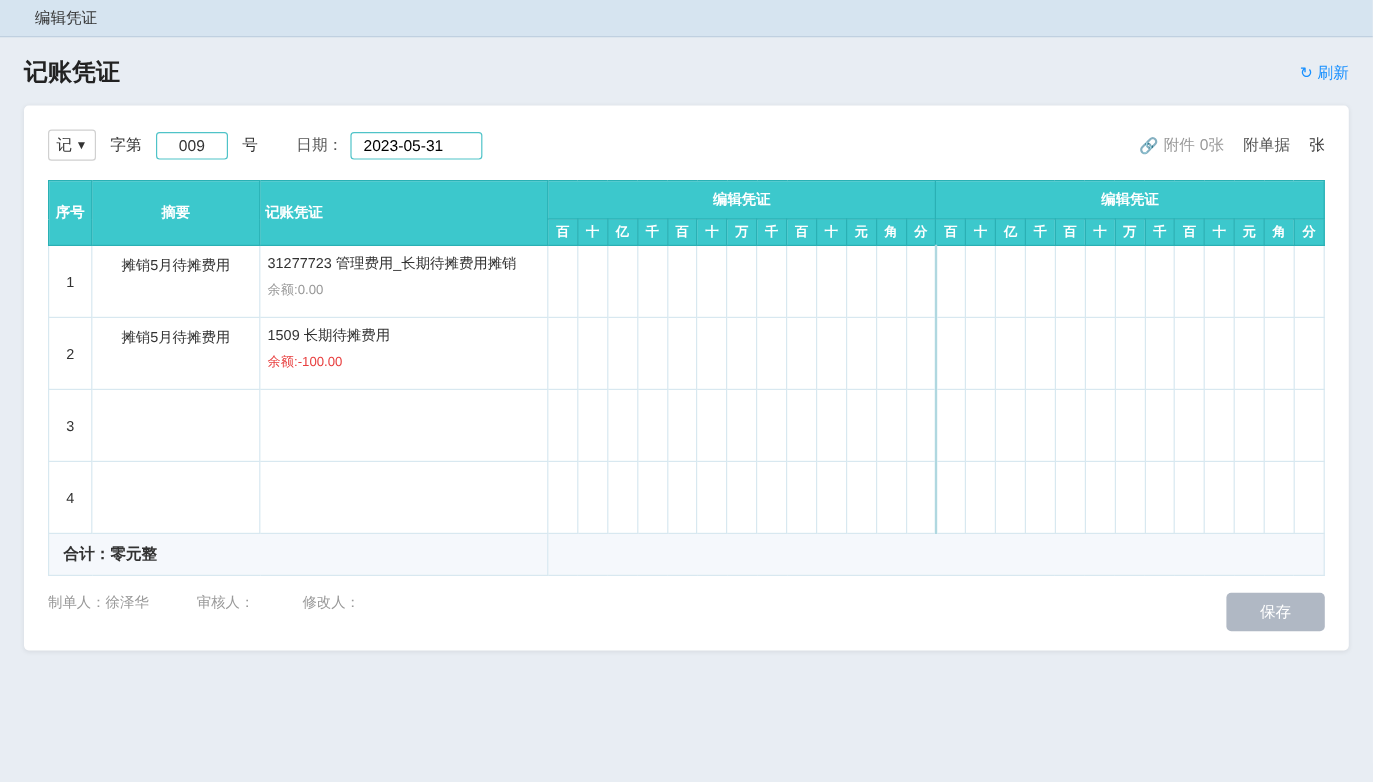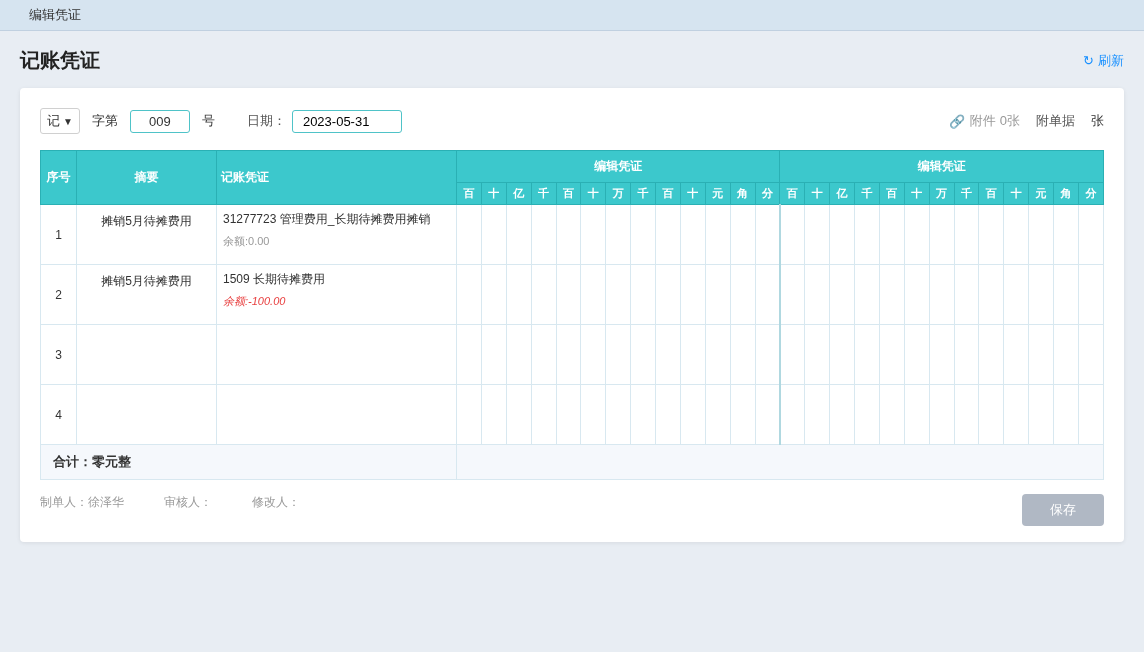--- a/index.html
+++ b/index.html
@@ -156,21 +156,20 @@
       color: #333;
       font-size: 12px;
     }
     .balance-text {
       color: #999;
       font-size: 11px;
     }
     .balance-negative {
       color: #e84040;
       font-size: 11px;
-      font-style: italic;
     }
     .summary-text {
       text-align: left;
       padding-left: 8px;
       font-size: 12px;
     }
     .total-row td {
       background: #f5f8fc;
       font-weight: bold;
       padding: 8px 12px;

